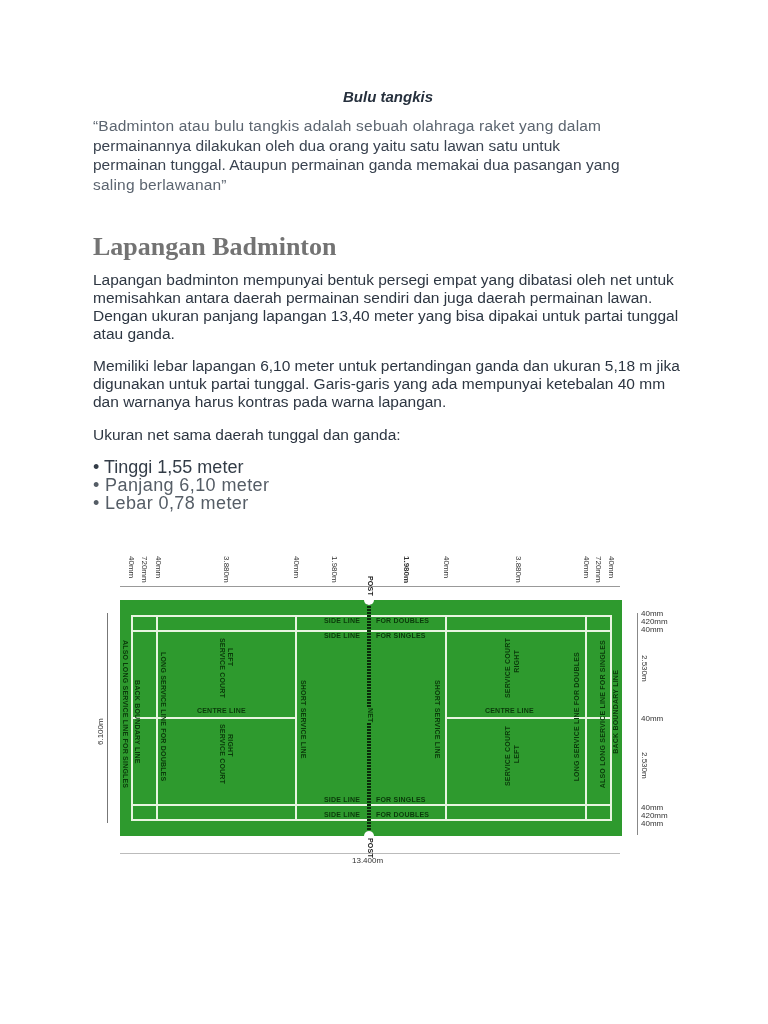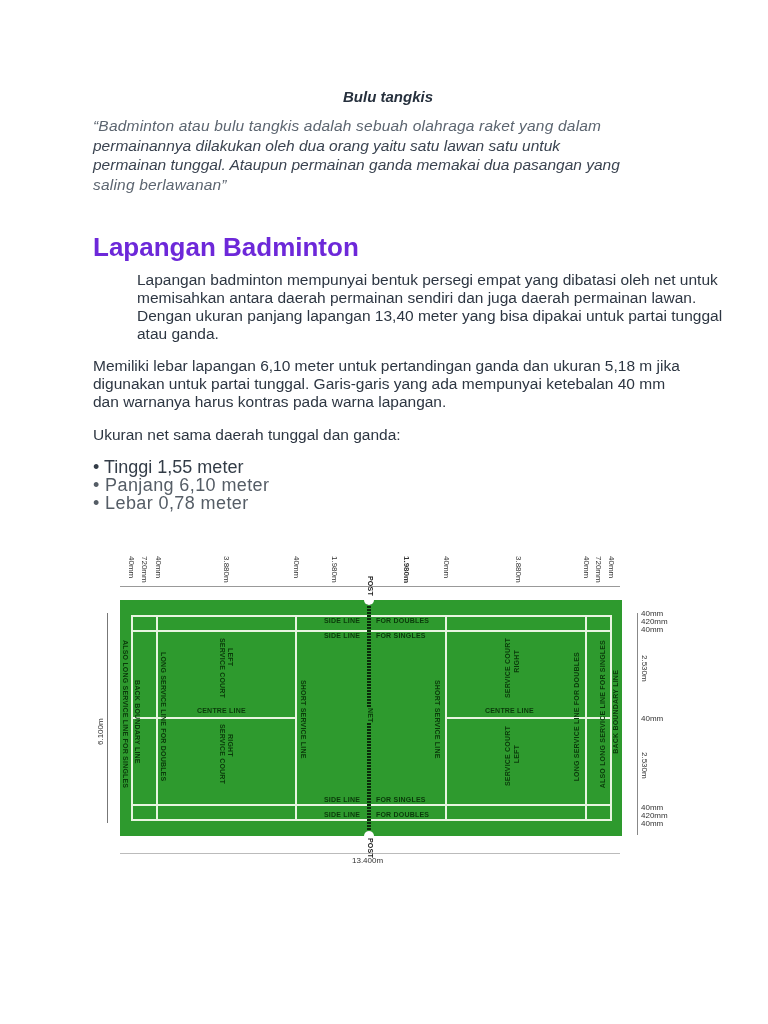--- a/index.html
+++ b/index.html
@@ -1,23 +1,23 @@
 <!DOCTYPE html>
 <html><head>
 <meta charset="utf-8">
 <style>
   html, body { margin: 0; padding: 0; background: #ffffff; }
   body { width: 768px; height: 1024px; position: relative; overflow: hidden; font-family: "Liberation Sans", sans-serif; color: #2b3440; }
   .doc { position: absolute; left: 93px; top: 0; width: 590px; }
   .title { position: absolute; left: 0; top: 88px; width: 590px; text-align: center; font-size: 15px; font-weight: bold; font-style: italic; color: #26303d; }
-  .quote { position: absolute; left: 0; top: 116px; width: 590px; font-size: 15.5px; font-style: italic; line-height: 19.5px; color: #3a4350; }
+  .quote { position: absolute; left: 0; top: 116px; width: 590px; font-size: 15.5px; line-height: 19.5px; color: #3a4350; }
   .quote .light { color: #5c6570; letter-spacing: 0.2px; }
-  .h2 { position: absolute; left: 0; top: 232px; font-size: 26px; font-weight: bold; color: #6d28d9; }
+  .h2 { position: absolute; left: 0; top: 232px; font-size: 26px; font-weight: bold; color: #737373; font-family: Liberation Serif, serif; }
   .para { position: absolute; left: 0; width: 590px; font-size: 15.5px; line-height: 18px; color: #2d3642; }
-  .p1 { top: 271px; margin-left: 44px; }
+  .p1 { top: 271px; }
   .p2 { top: 357px; }
   .p3 { top: 426px; }
   .bullets { position: absolute; left: 0; top: 458px; font-size: 18px; line-height: 18px; color: #333c47; }
   .bullets div:nth-child(2), .bullets div:nth-child(3) { color: #555d66; letter-spacing: 0.4px; }
 
   .diagram { position: absolute; left: 0; top: 0; width: 768px; height: 1024px; pointer-events: none; }
   .diagram * { pointer-events: auto; }
   .dim-top { position: absolute; top: 556px; height: 36px; font-size: 8px; color: #333; writing-mode: vertical-rl; font-family: "Liberation Sans", sans-serif; }
   .dim-right { position: absolute; left: 641px; font-size: 8px; color: #333; line-height: 8px; }
   .court { position: absolute; left: 120px; top: 600px; width: 502px; height: 236px; background: #2e9a2e; }

